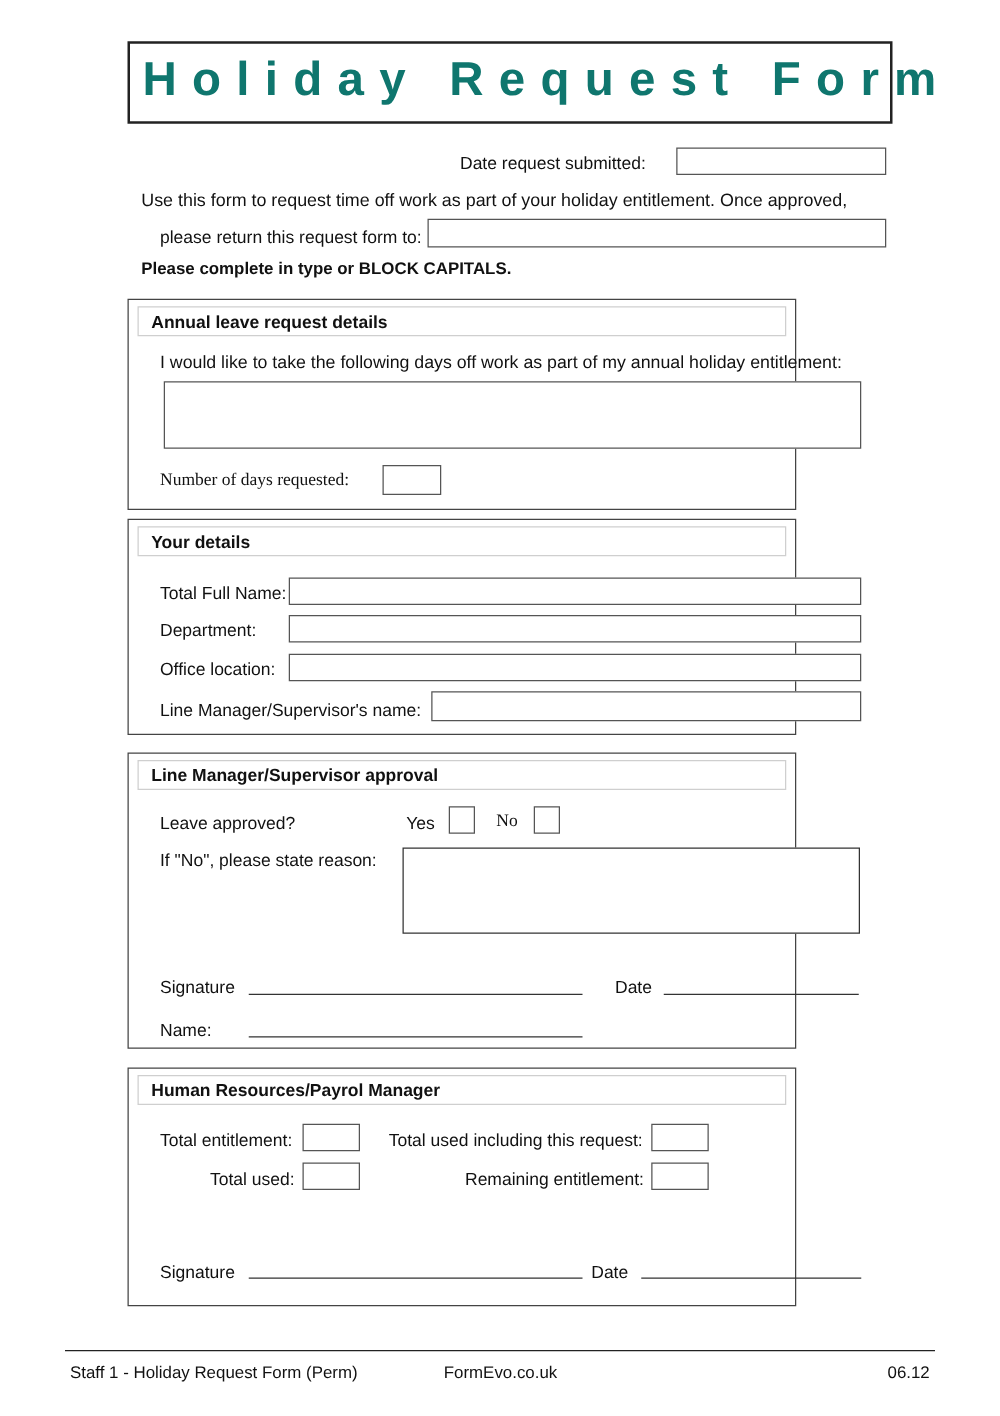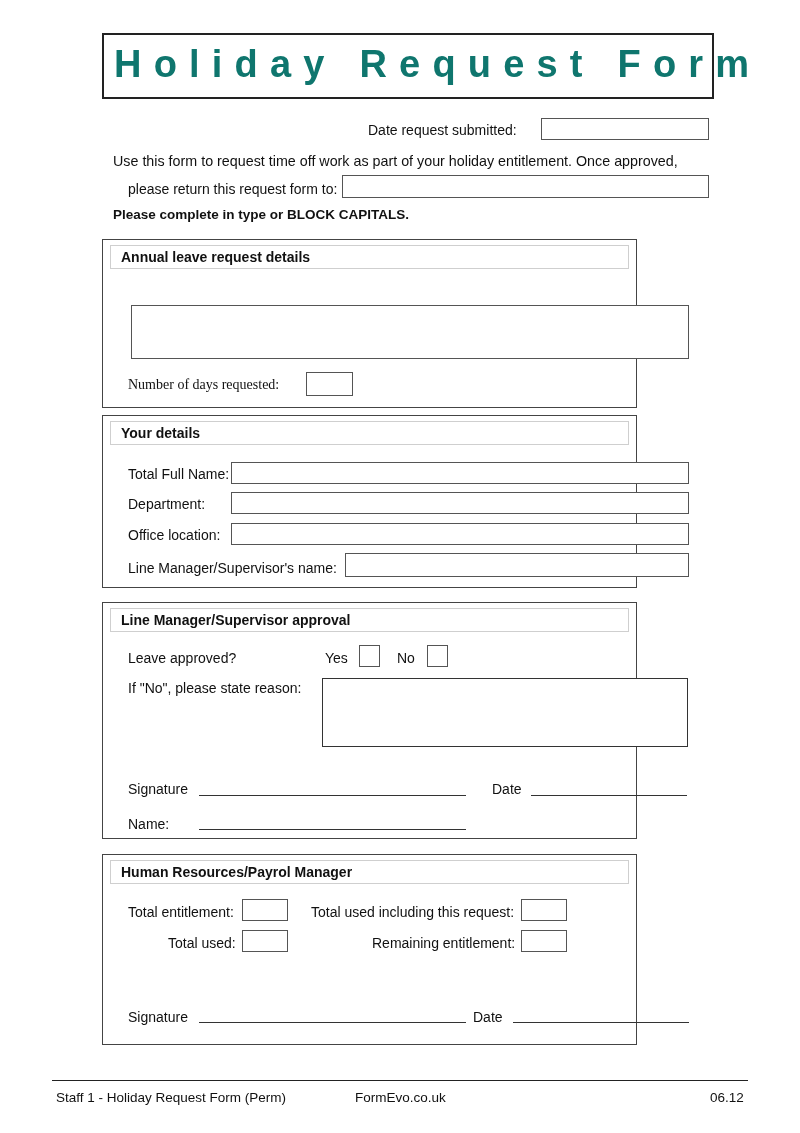--- a/index.html
+++ b/index.html
@@ -28,20 +28,21 @@
 <input class="abs field" style="left: 541px; top: 118px; width: 168px; height: 22px;" value="">
 
 <div class="abs lbl" style="left:113px; top:153px; font-size:14.3px;">Use this form to request time off work as part of your holiday entitlement. Once approved,</div>
 <div class="abs lbl" style="left:113px; top:181px;margin-left:15px;">please return this request form to:</div>
 <input class="abs field" style="left: 342px; top: 175px; width: 367px; height: 23px;" value="">
 
 <div class="abs lbl" style="left:113px; top:207px; font-weight:bold; font-size:13.5px;">Please complete in type or BLOCK CAPITALS.</div>
 
 <div class="abs section" style="top:239px; height:169px;">
   <div class="sec-head">Annual leave request details</div>
+  <div class="abs lbl" style="left:25px; top:42px; font-size:14.2px;">I would like to take the following days off work as part of my annual holiday entitlement:</div>
   <textarea class="abs field" style="left: 28px; top: 65px; width: 558px; height: 54px; resize: none;"></textarea>
   <div class="abs lbl" style="left:25px; top:137px;font-family:Liberation Serif, serif;">Number of days requested:</div>
   <input class="abs field" style="left: 203px; top: 132px; width: 47px; height: 24px;" value="">
 </div>
 
 <div class="abs section" style="top:415px; height:173px;">
   <div class="sec-head">Your details</div>
   <div class="abs lbl" style="left:25px; top:50px;">Total Full Name:</div>
   <input class="abs field" style="left: 128px; top: 46px; width: 458px; height: 22px;">
   <div class="abs lbl" style="left:25px; top:80px;">Department:</div>
@@ -50,21 +51,21 @@
   <input class="abs field" style="left: 128px; top: 107px; width: 458px; height: 22px;">
   <div class="abs lbl" style="left:25px; top:144px;">Line Manager/Supervisor's name:</div>
   <input class="abs field" style="left: 242px; top: 137px; width: 344px; height: 24px;">
 </div>
 
 <div class="abs section" style="top:602px; height:237px;">
   <div class="sec-head">Line Manager/Supervisor approval</div>
   <div class="abs lbl" style="left:25px; top:47px;text-align:center;">Leave approved?</div>
   <div class="abs lbl" style="left:222px; top:47px;">Yes</div>
   <div class="abs field" style="left:256px; top:42px; width:21px; height:22px;"></div>
-  <div class="abs lbl" style="left:294px; top:47px;">No</div>
+  <div class="abs lbl" style="left:294px; top:47px;font-family:Liberation Serif, serif;">No</div>
   <div class="abs field" style="left:324px; top:42px; width:21px; height:22px;"></div>
   <div class="abs lbl" style="left:25px; top:77px;">If "No", please state reason:</div>
   <textarea class="abs field" style="left: 219px; top: 75px; width: 366px; height: 69px; resize: none; border: 1.5px solid rgb(51, 51, 51);"></textarea>
   <div class="abs lbl" style="left:25px; top:178px;">Signature</div>
   <div class="abs line" style="left:96px; top:192px; width:267px;"></div>
   <div class="abs lbl" style="left:389px; top:178px;">Date</div>
   <div class="abs line" style="left:428px; top:192px; width:156px;"></div>
   <div class="abs lbl" style="left:25px; top:213px;">Name:</div>
   <div class="abs line" style="left:96px; top:226px; width:267px;"></div>
 </div>

